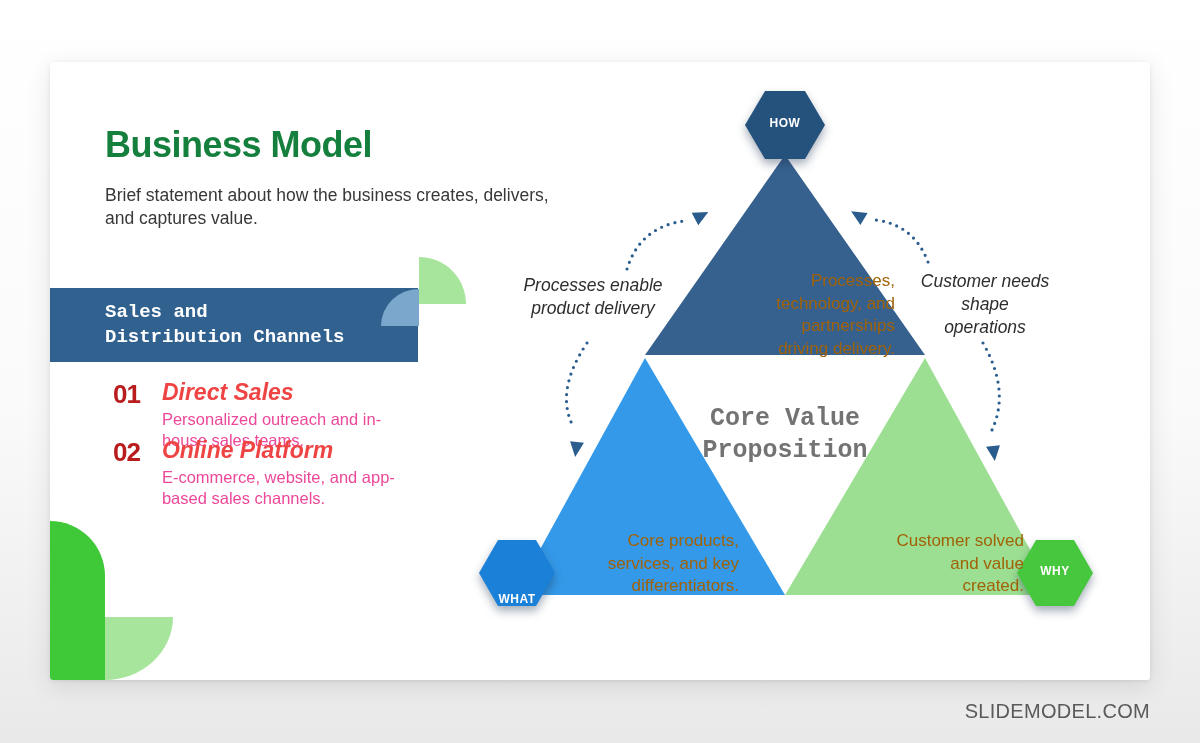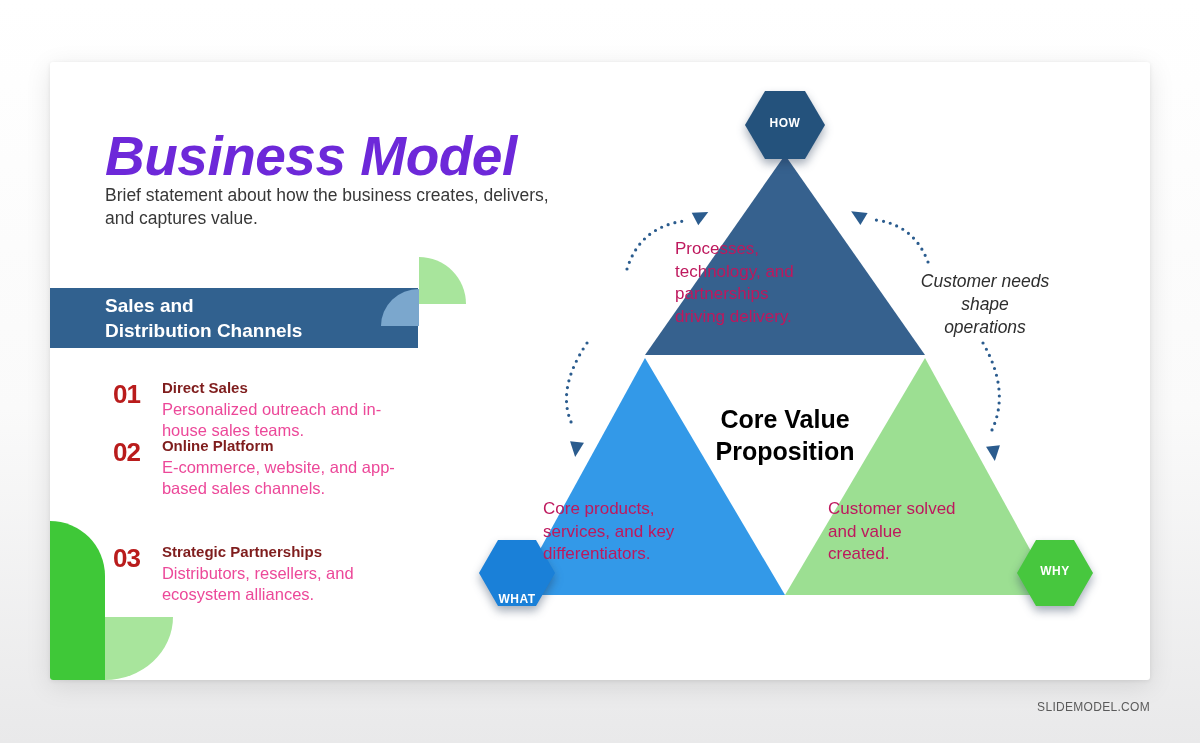--- a/index.html
+++ b/index.html
@@ -15,93 +15,93 @@
   .slide {
     position:absolute; left:50px; top:62px; width:1100px; height:618px;
     background:#ffffff; border-radius:3px;
     box-shadow: 0 6px 26px rgba(0,0,0,0.10), 0 1px 4px rgba(0,0,0,0.08);
     overflow:hidden;
   }
 
   
   .title {
     position:absolute; left:55px; top:62px;
-    font-size:55px; font-weight:bold; color:#6d28d9; letter-spacing:-0.5px;font-style:italic;
+    font-size:36px; font-weight:bold; color:#15803d; letter-spacing:-0.5px;
   }
   .subtitle {
     position:absolute; left:55px; top:122px; width:445px;
     font-size:17.5px; color:#383838; line-height:1.3;
   }
   .banner {
-    position:absolute; left:0; top:226px; width:368px; height:60px;
-    background:#31618F; display:flex; align-items:center;
+    position:absolute; left:0; top:226px; width:368px; height:74px;
+    background:#31618F; display:flex; align-items:center;font-family:Liberation Mono, monospace;
   }
   .banner-text {
     margin-left:55px; color:#ffffff; font-weight:bold; font-size:19px; line-height:1.32;
   }
   .quarter-green-top {
     position:absolute; left:369px; top:195px; width:47px; height:47px;
     background:#A8E59C; border-radius:0 100% 0 0;
   }
   .quarter-blue {
     position:absolute; left:331px; top:227px; width:38px; height:37px;
     background:#7BA7CD; border-radius:100% 0 0 0;
   }
 
   .channel-row { position:absolute; left:63px; display:flex; gap:22px; width:360px; }
   .row-1 { top:317px; } .row-2 { top:375px; } .row-3 { top:481px; }
   .channel-number {
     font-size:26px; font-weight:bold; color:#b91c1c; line-height:1; padding-top:2px;
     letter-spacing:-1px;
   }
-  .channel-title { font-size:15px; font-weight:bold; color:#7f1d1d; line-height:1.2; }
+  .channel-title { font-size:23px; font-weight:bold; color:#ef4444; line-height:1.2;font-style:italic; }
   .channel-desc { font-size:16.5px; color:#ec4899; line-height:1.3; width:252px; margin-top:2px; }
 
   .decor-bar-green {
     position:absolute; left:0; top:459px; width:55px; height:159px;
     background:#3FC838; border-radius:0 55px 0 0;
   }
   .decor-quarter-lightgreen {
     position:absolute; left:55px; top:555px; width:68px; height:63px;
     background:#A8E59C; border-radius:0 0 100% 0;
   }
 
   
   .diagram-svg { position:absolute; left:0; top:0; width:1100px; height:618px; }
   .hex { filter: drop-shadow(0 5px 5px rgba(30,50,80,0.40)); }
 
   .tri-text {
-    position:absolute; text-align:left; color:#be185d; font-size:17px; line-height:1.33;
+    position:absolute; text-align:right; color:#a16207; font-size:17px; line-height:1.33;margin-top:32px;
   }
   .how-text  { left:625px; top:176px; width:220px; }
   .what-text { left:493px; top:436px; width:196px; }
   .why-text  { left:778px; top:436px; width:196px; }
   .center-label {
     position:absolute; left:615px; top:341px; width:240px; text-align:center;
-    color:#000000; font-size:25px; font-weight:bold; line-height:1.28;
+    color:#737373; font-size:25px; font-weight:bold; line-height:1.28;font-family:Liberation Mono, monospace;
   }
   .note {
     position:absolute; text-align:center; font-size:17.5px; font-style:italic;
     color:#2e2e2e; line-height:1.32;
   }
   .note-left  { left:438px; top:212px; width:210px; }
   .note-right { left:830px; top:208px; width:210px; }
 
   .hex-label {
     position:absolute; width:80px; text-align:center; color:#ffffff;
     font-size:12px; font-weight:bold; letter-spacing:0.5px;
   }
   .hex-how  { left:695px; top:54px; }
   .hex-what { left:427px; top:530px; }
   .hex-why  { left:965px; top:502px; }
 
   
   .brand {
     position:absolute; right:50px; top:700px;
-    font-size:12px; color:#5a5a5a; letter-spacing:0.3px;
+    font-size:20px; color:#5a5a5a; letter-spacing:0.3px;
   }
 </style>
 </head>
 <body>
 
 <div class="slide">
 
   <div class="title">Business Model</div>
   <div class="subtitle">Brief statement about how the business creates, delivers, and captures value.</div>
 
@@ -117,27 +117,20 @@
     <div>
       <div class="channel-title">Direct Sales</div>
       <div class="channel-desc">Personalized outreach and in-house sales teams.</div>
     </div>
   </div>
   <div class="channel-row row-2">
     <div class="channel-number">02</div>
     <div>
       <div class="channel-title">Online Platform</div>
       <div class="channel-desc">E-commerce, website, and app-based sales channels.</div>
-    </div>
-  </div>
-  <div class="channel-row row-3">
-    <div class="channel-number">03</div>
-    <div>
-      <div class="channel-title">Strategic Partnerships</div>
-      <div class="channel-desc">Distributors, resellers, and ecosystem alliances.</div>
     </div>
   </div>
 
   <div class="decor-bar-green"></div>
   <div class="decor-quarter-lightgreen"></div>
 
   <svg class="diagram-svg" viewBox="0 0 1100 618">
 
     <polygon points="735,93 595,293 875,293" fill="#36618E"></polygon>
     <polygon points="595,296 465,533 735,533" fill="#3399E8"></polygon>
@@ -172,19 +165,21 @@
   <div class="tri-text what-text pre">Core products,
 services, and key
 differentiators.</div>
   <div class="tri-text why-text pre">Customer solved
 and value
 created.</div>
 
   <div class="center-label pre">Core Value
 Proposition</div>
 
+  <div class="note note-left pre">Processes enable
+product delivery</div>
   <div class="note note-right pre">Customer needs
 shape
 operations</div>
 
 </div>
 
 <div class="brand">SLIDEMODEL.COM</div>
 
 </body></html>

